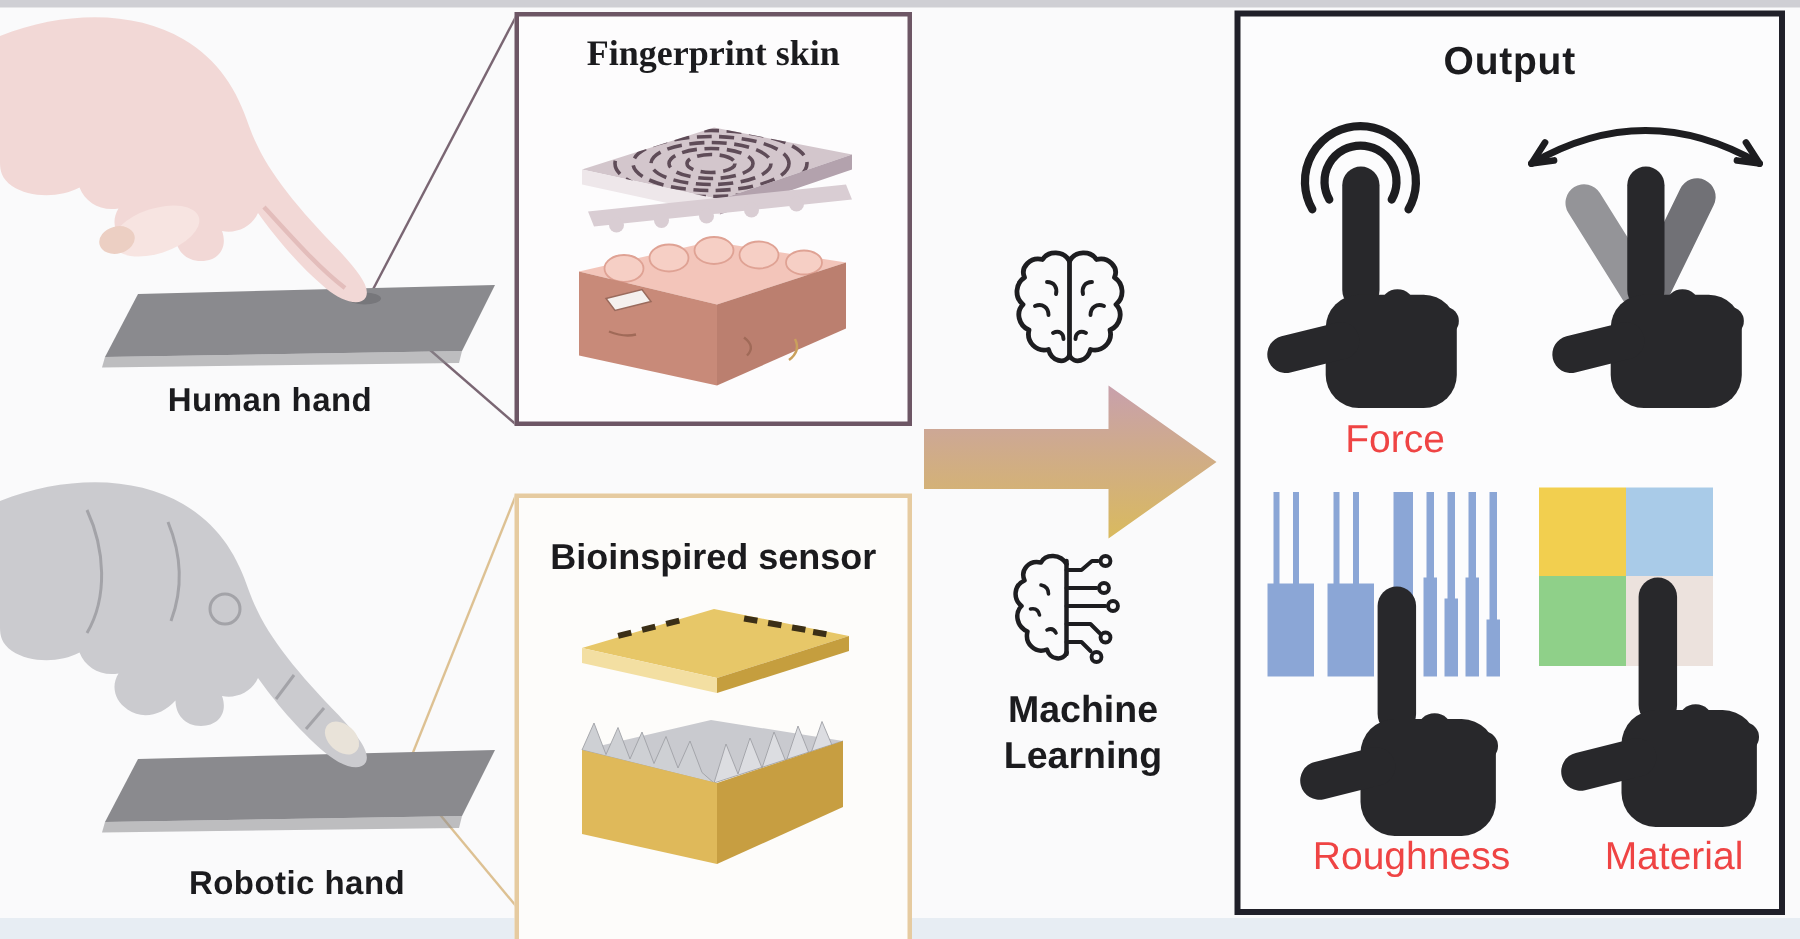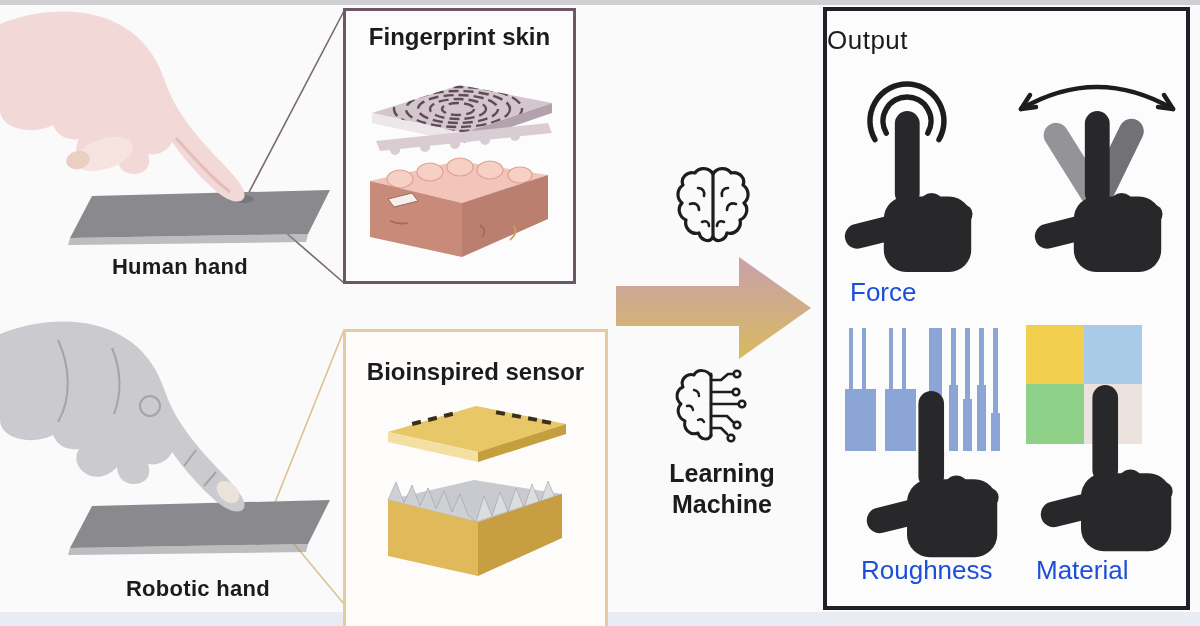--- a/index.html
+++ b/index.html
@@ -4,30 +4,30 @@
 <style>
   html,body{margin:0;padding:0;background:#ffffff;}
   .canvas{position:relative;width:1200px;height:626px;background:#fafafb;overflow:hidden;
           font-family:"Liberation Sans",sans-serif;color:#1b1b1e;}
   .strip-top{position:absolute;left:0;top:0;width:1200px;height:5px;background:#cfcfd4;}
   .strip-bottom{position:absolute;left:0;top:612px;width:1200px;height:14px;background:#e7edf3;}
   svg{display:block;}
   .abs{position:absolute;}
   .label{position:absolute;font-weight:bold;font-size:22px;text-align:center;letter-spacing:.3px;}
   .panel{position:absolute;background:#fdfcfd;box-sizing:border-box;}
-  .box-fp{left:343px;top:8px;width:233px;height:276px;border:3px solid #6d5665;}
+  .box-fp{left:343px;top:8px;width:265px;height:276px;border:3px solid #6d5665;font-family:Liberation Serif, serif;}
   .box-bio{left:343px;top:329px;width:265px;height:331px;border:3px solid #e6cba0;background:#fdfcfa;}
   .box-title{text-align:center;font-weight:bold;font-size:24px;}
   .box-fp .box-title{margin-top:12px;}
   .box-bio .box-title{margin-top:26px;}
   .ill{position:absolute;left:50%;transform:translateX(-50%);top:64px;}
   .mid-label{position:absolute;width:200px;text-align:center;font-weight:bold;font-size:25px;line-height:30px;}
   .box-out{left:823px;top:7px;width:367px;height:603px;border:4px solid #202029;background:#fcfcfd;}
-  .out-title{text-align:left;font-weight:normal;font-size:26px;margin-top:14px;letter-spacing:.5px;}
-  .out-label{position:absolute;width:160px;font-size:26px;color:#1d4ed8;}
+  .out-title{text-align:center;font-weight:bold;font-size:26px;margin-top:14px;letter-spacing:.5px;}
+  .out-label{position:absolute;width:160px;text-align:center;font-size:26px;color:#ef4444;}
   .ink{stroke:#1d1d20;fill:none;stroke-linecap:round;stroke-linejoin:round;}
 </style>
 </head>
 <body>
 
 <div class="canvas">
 
   <svg width="0" height="0" style="position:absolute" aria-hidden="true">
     <defs>
       <g id="hand-shape">
@@ -209,22 +209,22 @@
       <path d="M41,40 h26"></path>
         <circle cx="72" cy="40" r="3.3"></circle>
       <path d="M41,52 h16 l6,6"></path>
         <circle cx="67" cy="61" r="3.3"></circle>
       <path d="M41,64 h10 l6,6"></path>
         <circle cx="61" cy="74" r="3.3"></circle>
     </g>
   </svg>
 
   <div class="mid-label" style="left:622px;top:458px;line-height:31px">
+    <div>Machine</div>
     <div>Learning</div>
-    <div>Machine</div>
   </div>
 
   <div class="panel box-out">
     <div class="out-title">Output</div>
 
     <svg class="abs" style="left:12px;top:52px" width="160" height="220" viewBox="0 0 160 220">
       <g class="ink" stroke-width="5.5">
         <path d="M47.2,70 A24,24 0 1 1 88.8,70"></path>
         <path d="M35.9,76.5 A37,37 0 1 1 100,76.5"></path>
       </g>

